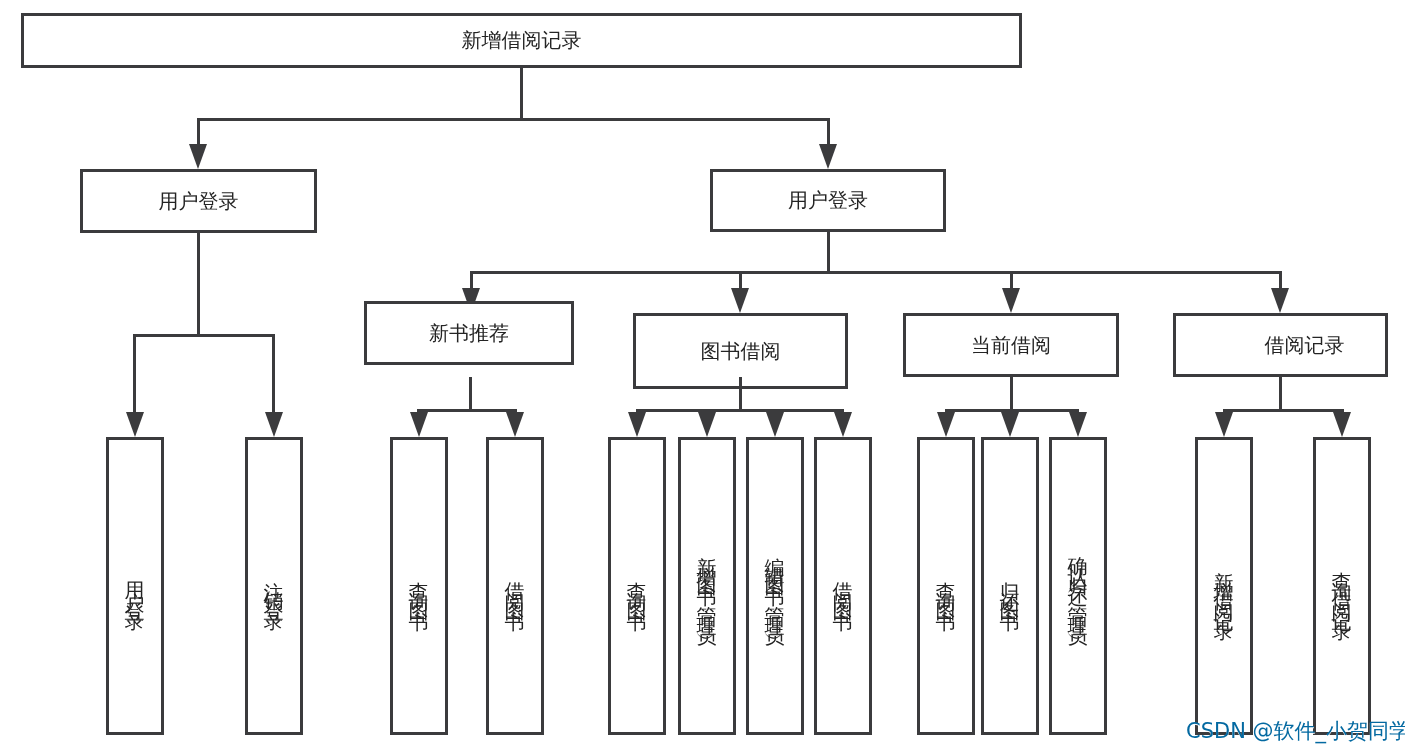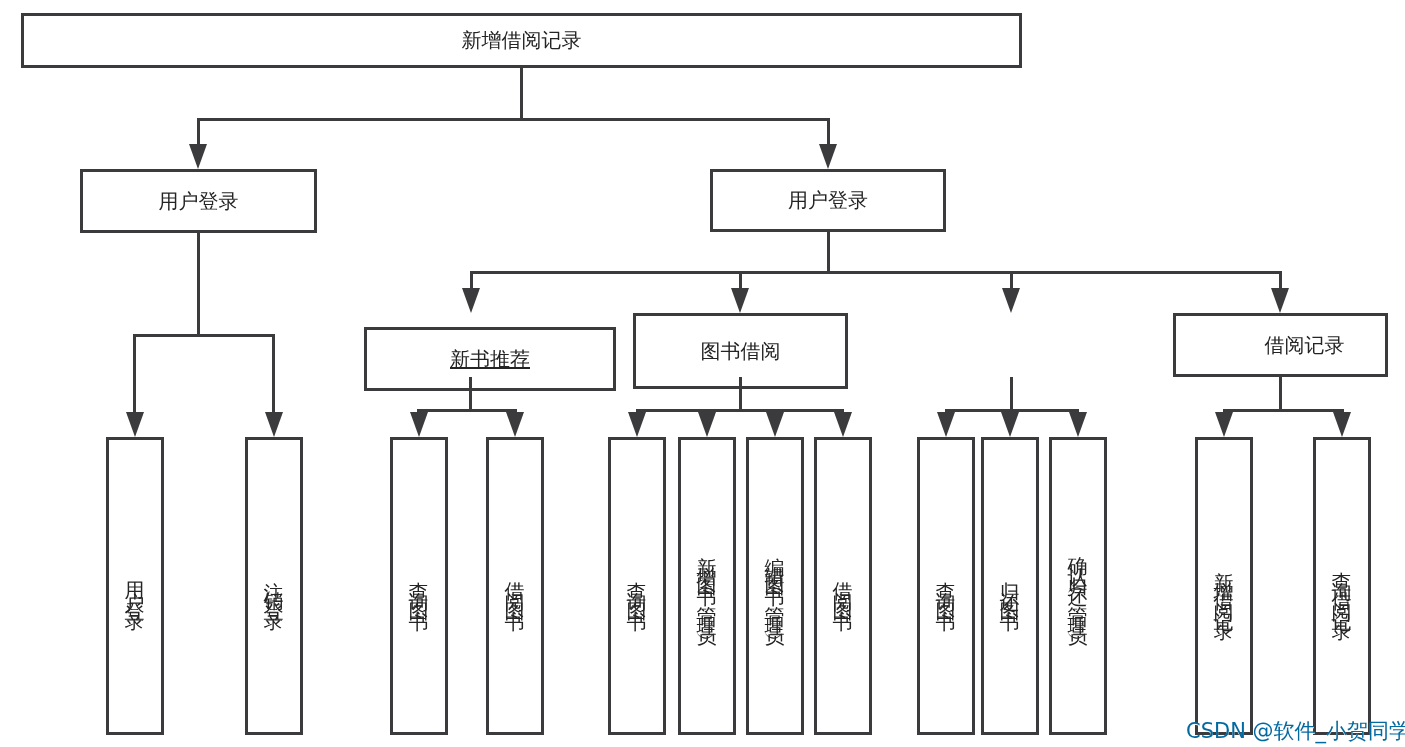--- a/index.html
+++ b/index.html
@@ -83,25 +83,28 @@
   <div class="hline" style="left:470px; top:271px; width:811px;"></div>
   <div class="vline" style="left:470px; top:271px; height:24px;"></div>
   <div class="arrow" style="left:462px; top:288px;"></div>
   <div class="vline" style="left:739px; top:271px; height:24px;"></div>
   <div class="arrow" style="left:731px; top:288px;"></div>
   <div class="vline" style="left:1010px; top:271px; height:24px;"></div>
   <div class="arrow" style="left:1002px; top:288px;"></div>
   <div class="vline" style="left:1279px; top:271px; height:24px;"></div>
   <div class="arrow" style="left:1271px; top:288px;"></div>
 
-  <div class="box" style="left:364px; top:327px; width:252px; height:64px;text-decoration:underline;">
+  <div class="box" style="left:364px; top:301px; width:210px; height:64px;">
     <span>新书推荐</span>
   </div>
   <div class="box" style="left:633px; top:313px; width:215px; height:76px;">
     <span>图书借阅</span>
+  </div>
+  <div class="box" style="left:903px; top:313px; width:216px; height:64px;">
+    <span>当前借阅</span>
   </div>
   <div class="box" style="left:1173px; top:313px; width:215px; height:64px;padding-left:48px;">
     <span>借阅记录</span>
   </div>
 
   <div class="vline" style="left:469px; top:377px; height:34px;"></div>
   <div class="hline" style="left:417px; top:409px; width:100px;"></div>
   <div class="arrow" style="left:410px; top:412px;"></div>
   <div class="arrow" style="left:506px; top:412px;"></div>
 

